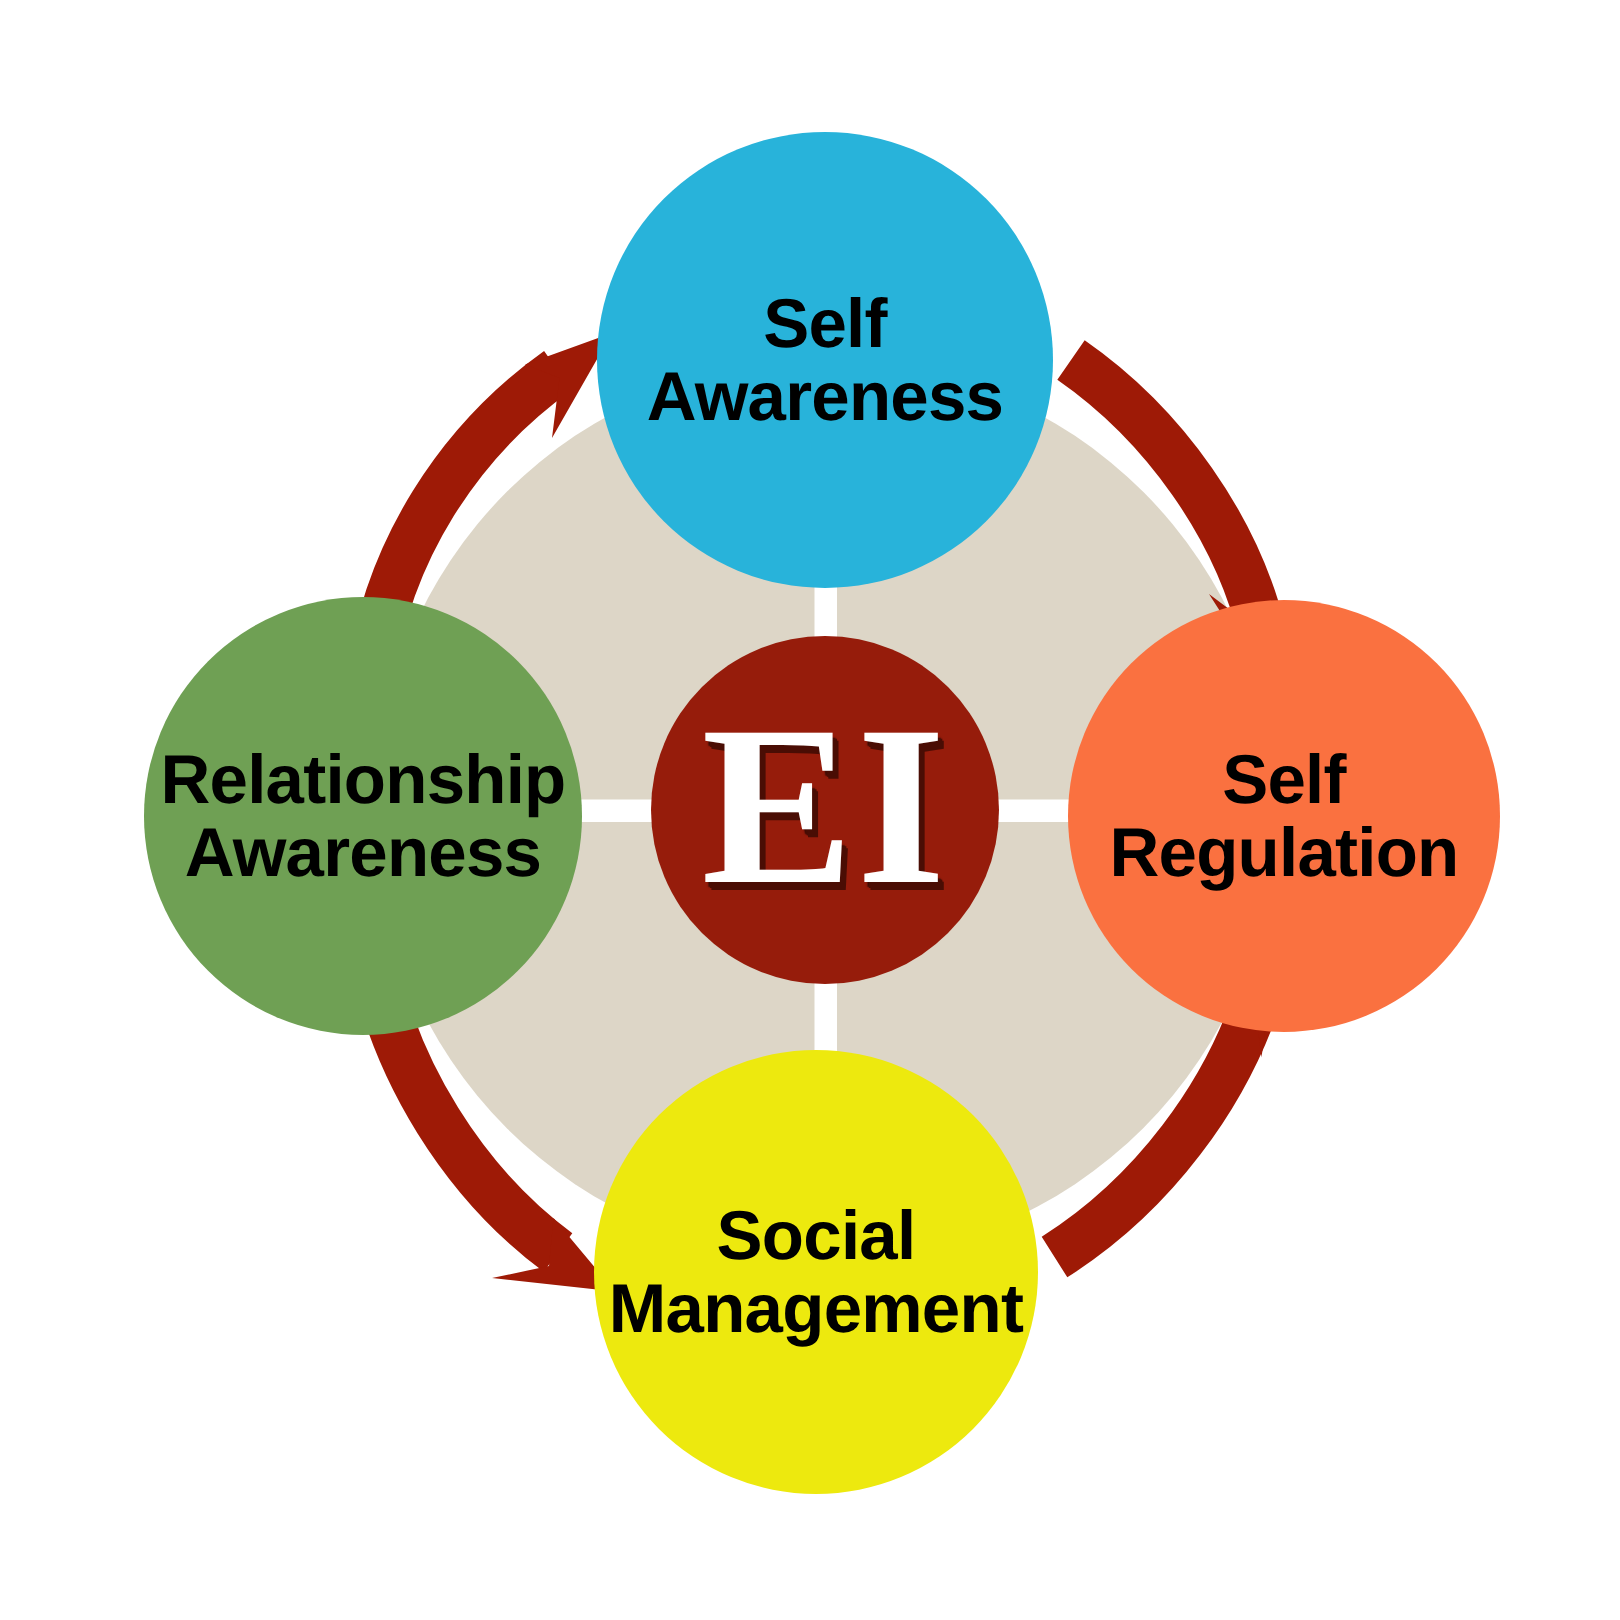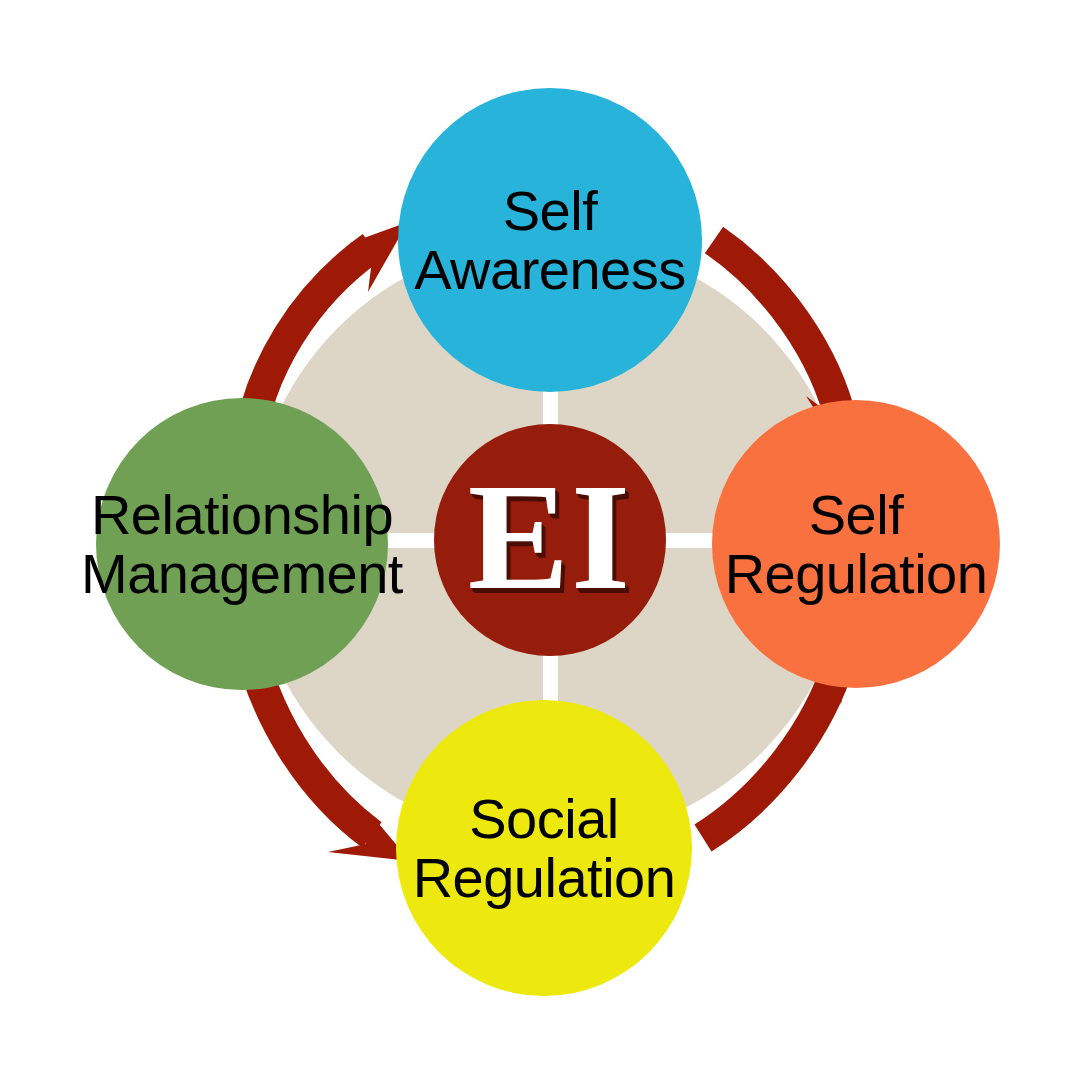--- a/index.html
+++ b/index.html
@@ -78,22 +78,22 @@
     border-radius: 50%;
     display: flex;
     align-items: center;
     justify-content: center;
     text-align: center;
     box-sizing: border-box;
   }
   .node-label {
     color: #000000;
     font-family: "Liberation Sans", sans-serif;
-    font-weight: normal;
-    font-size: 56px;
+    font-weight: bold;
+    font-size: 46px;
     line-height: 1.06;
     letter-spacing: -0.5px;
     white-space: pre-line;
     padding: 0 6px;
   }
 
   .node-top {
     left: 398px;
     top: 88px;
     width: 304px;
@@ -189,25 +189,25 @@
 Awareness</span>
   </div>
 
   <div class="node-circle node-right">
     <span class="node-label">Self
 Regulation</span>
   </div>
 
   <div class="node-circle node-bottom">
     <span class="node-label">Social
-Regulation</span>
+Management</span>
   </div>
 
   <div class="node-circle node-left">
     <span class="node-label">Relationship
-Management</span>
+Awareness</span>
   </div>
 
   <div class="node-circle node-center">
     <span class="center-label">EI</span>
   </div>
 
 </div>
 
 </body></html>

